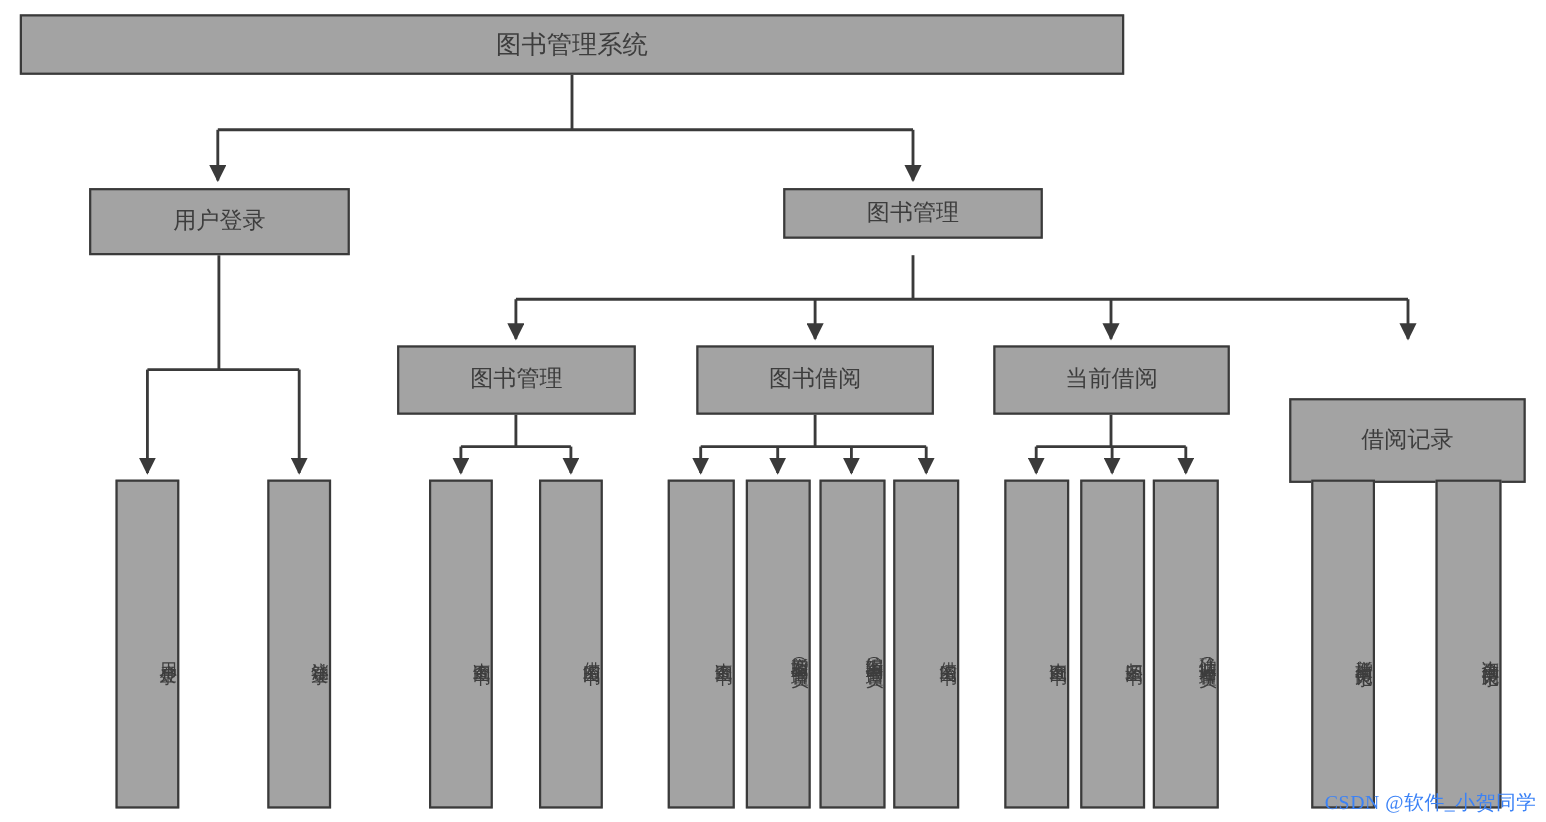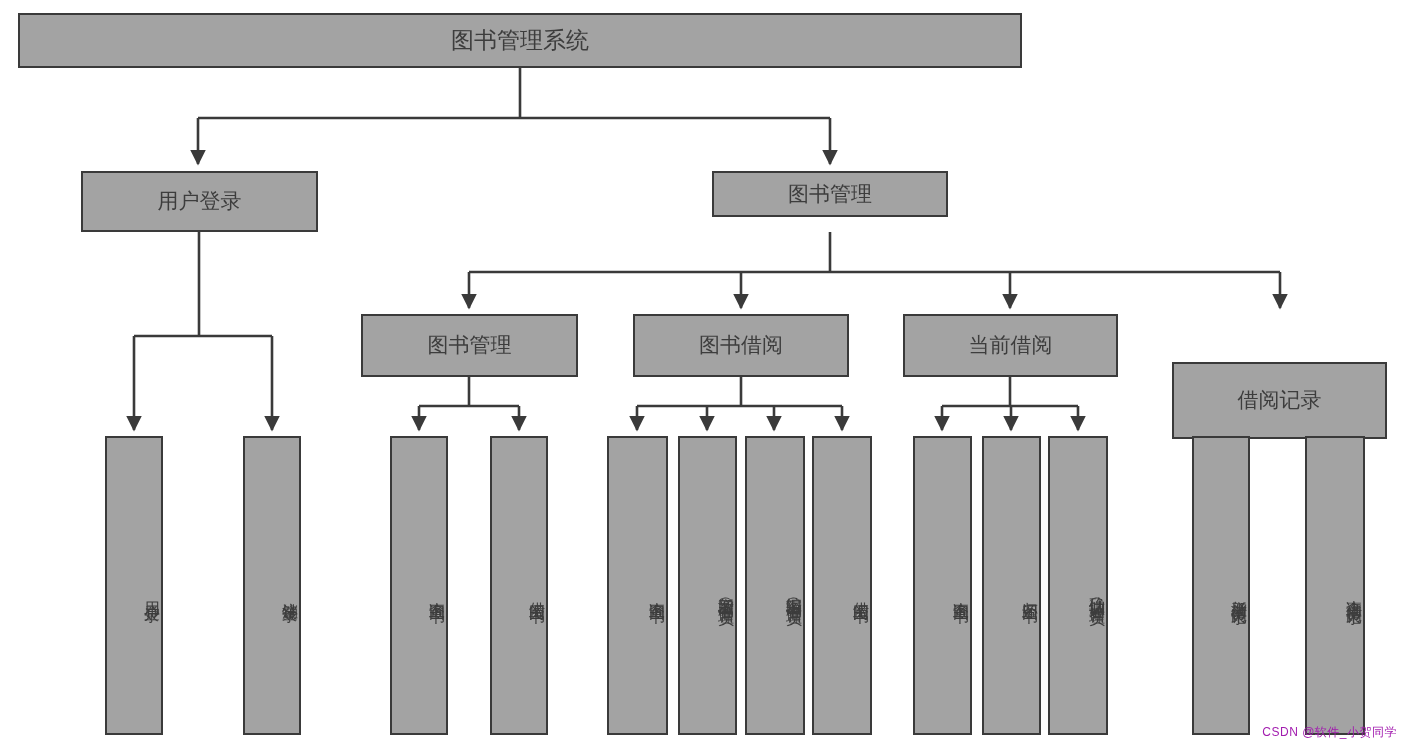--- a/index.html
+++ b/index.html
@@ -57,24 +57,25 @@
     letter-spacing: 2px;
   }
   .node.vertical .label {
     display: block;
     white-space: nowrap;
   }
   .watermark {
     position: absolute;
     right: 8px;
     bottom: 6px;
-    font-size: 12px;
-    color: #a21caf;
+    font-size: 18px;
+    color: #3b82f6;
     white-space: nowrap;
     letter-spacing: 0.5px;
+    font-family: Liberation Serif, serif;
   }
 </style>
 </head>
 <body>
 
 <div id="diagram-canvas">
 
   <svg id="edge-layer" viewBox="0 0 1405 747" xmlns="http://www.w3.org/2000/svg">
     <defs>
       <marker id="arrow" viewBox="0 0 10 10" refX="9" refY="5" markerWidth="6" markerHeight="6" orient="auto-start-reverse">

